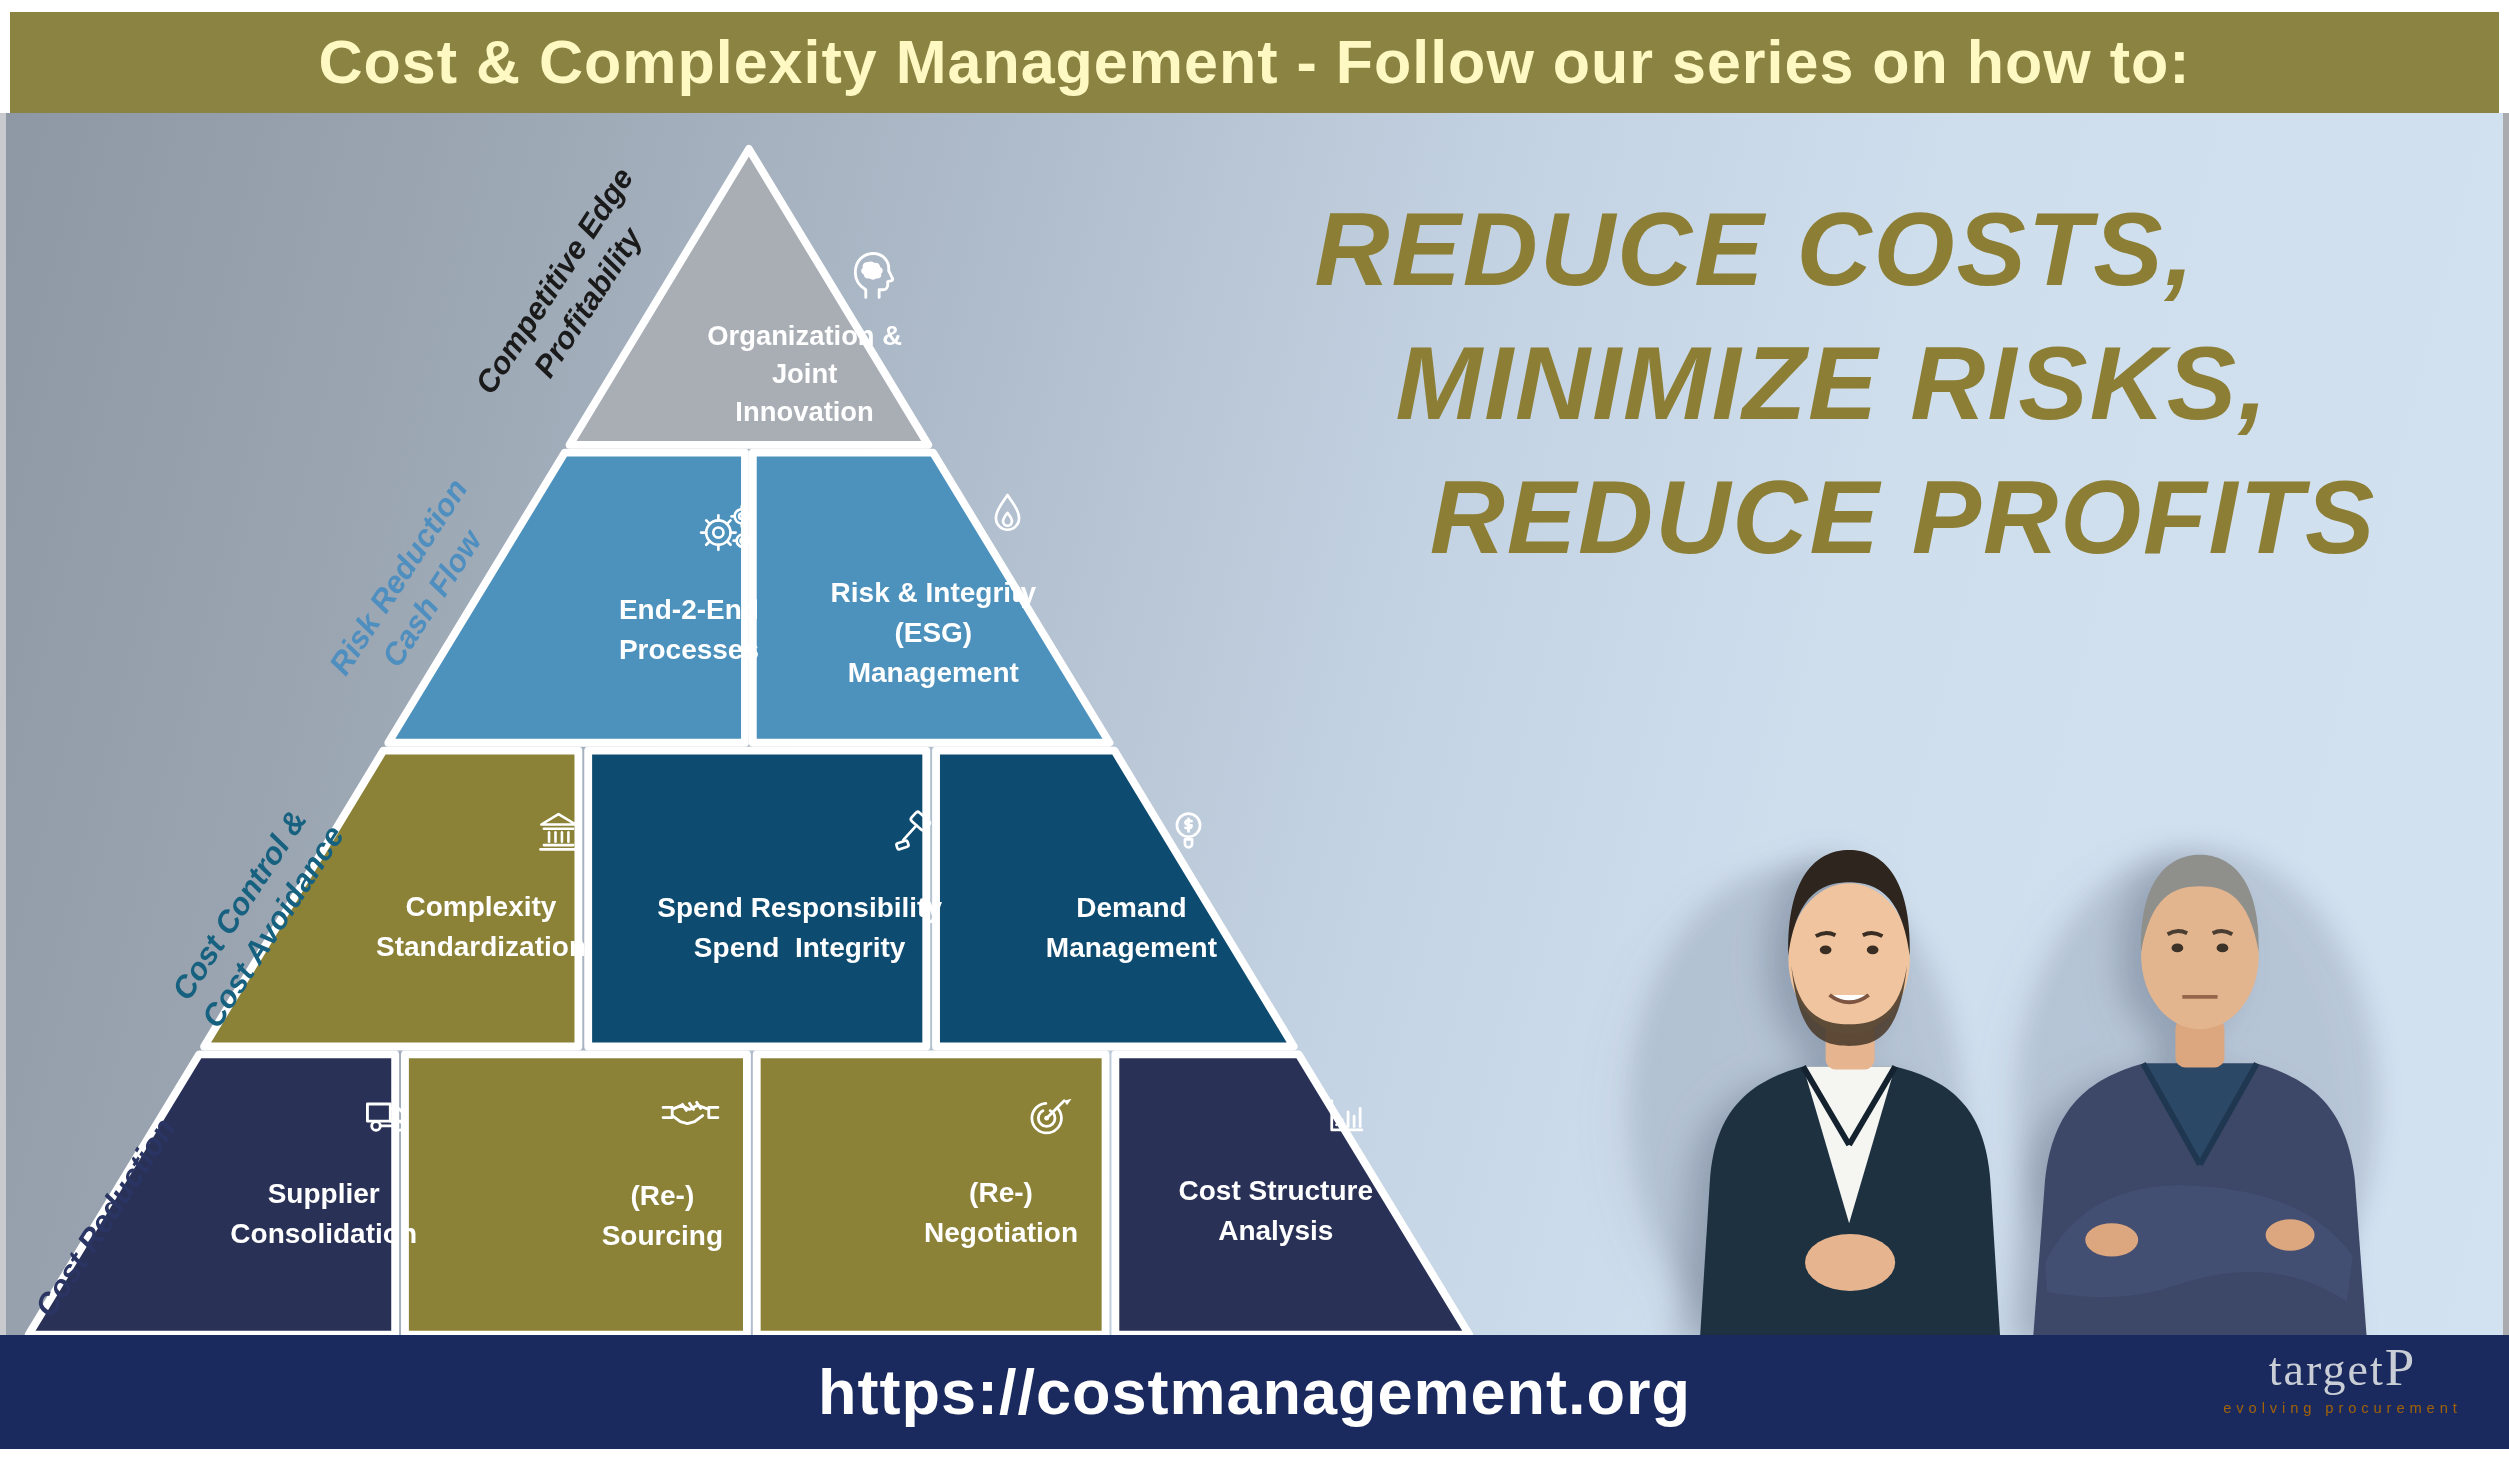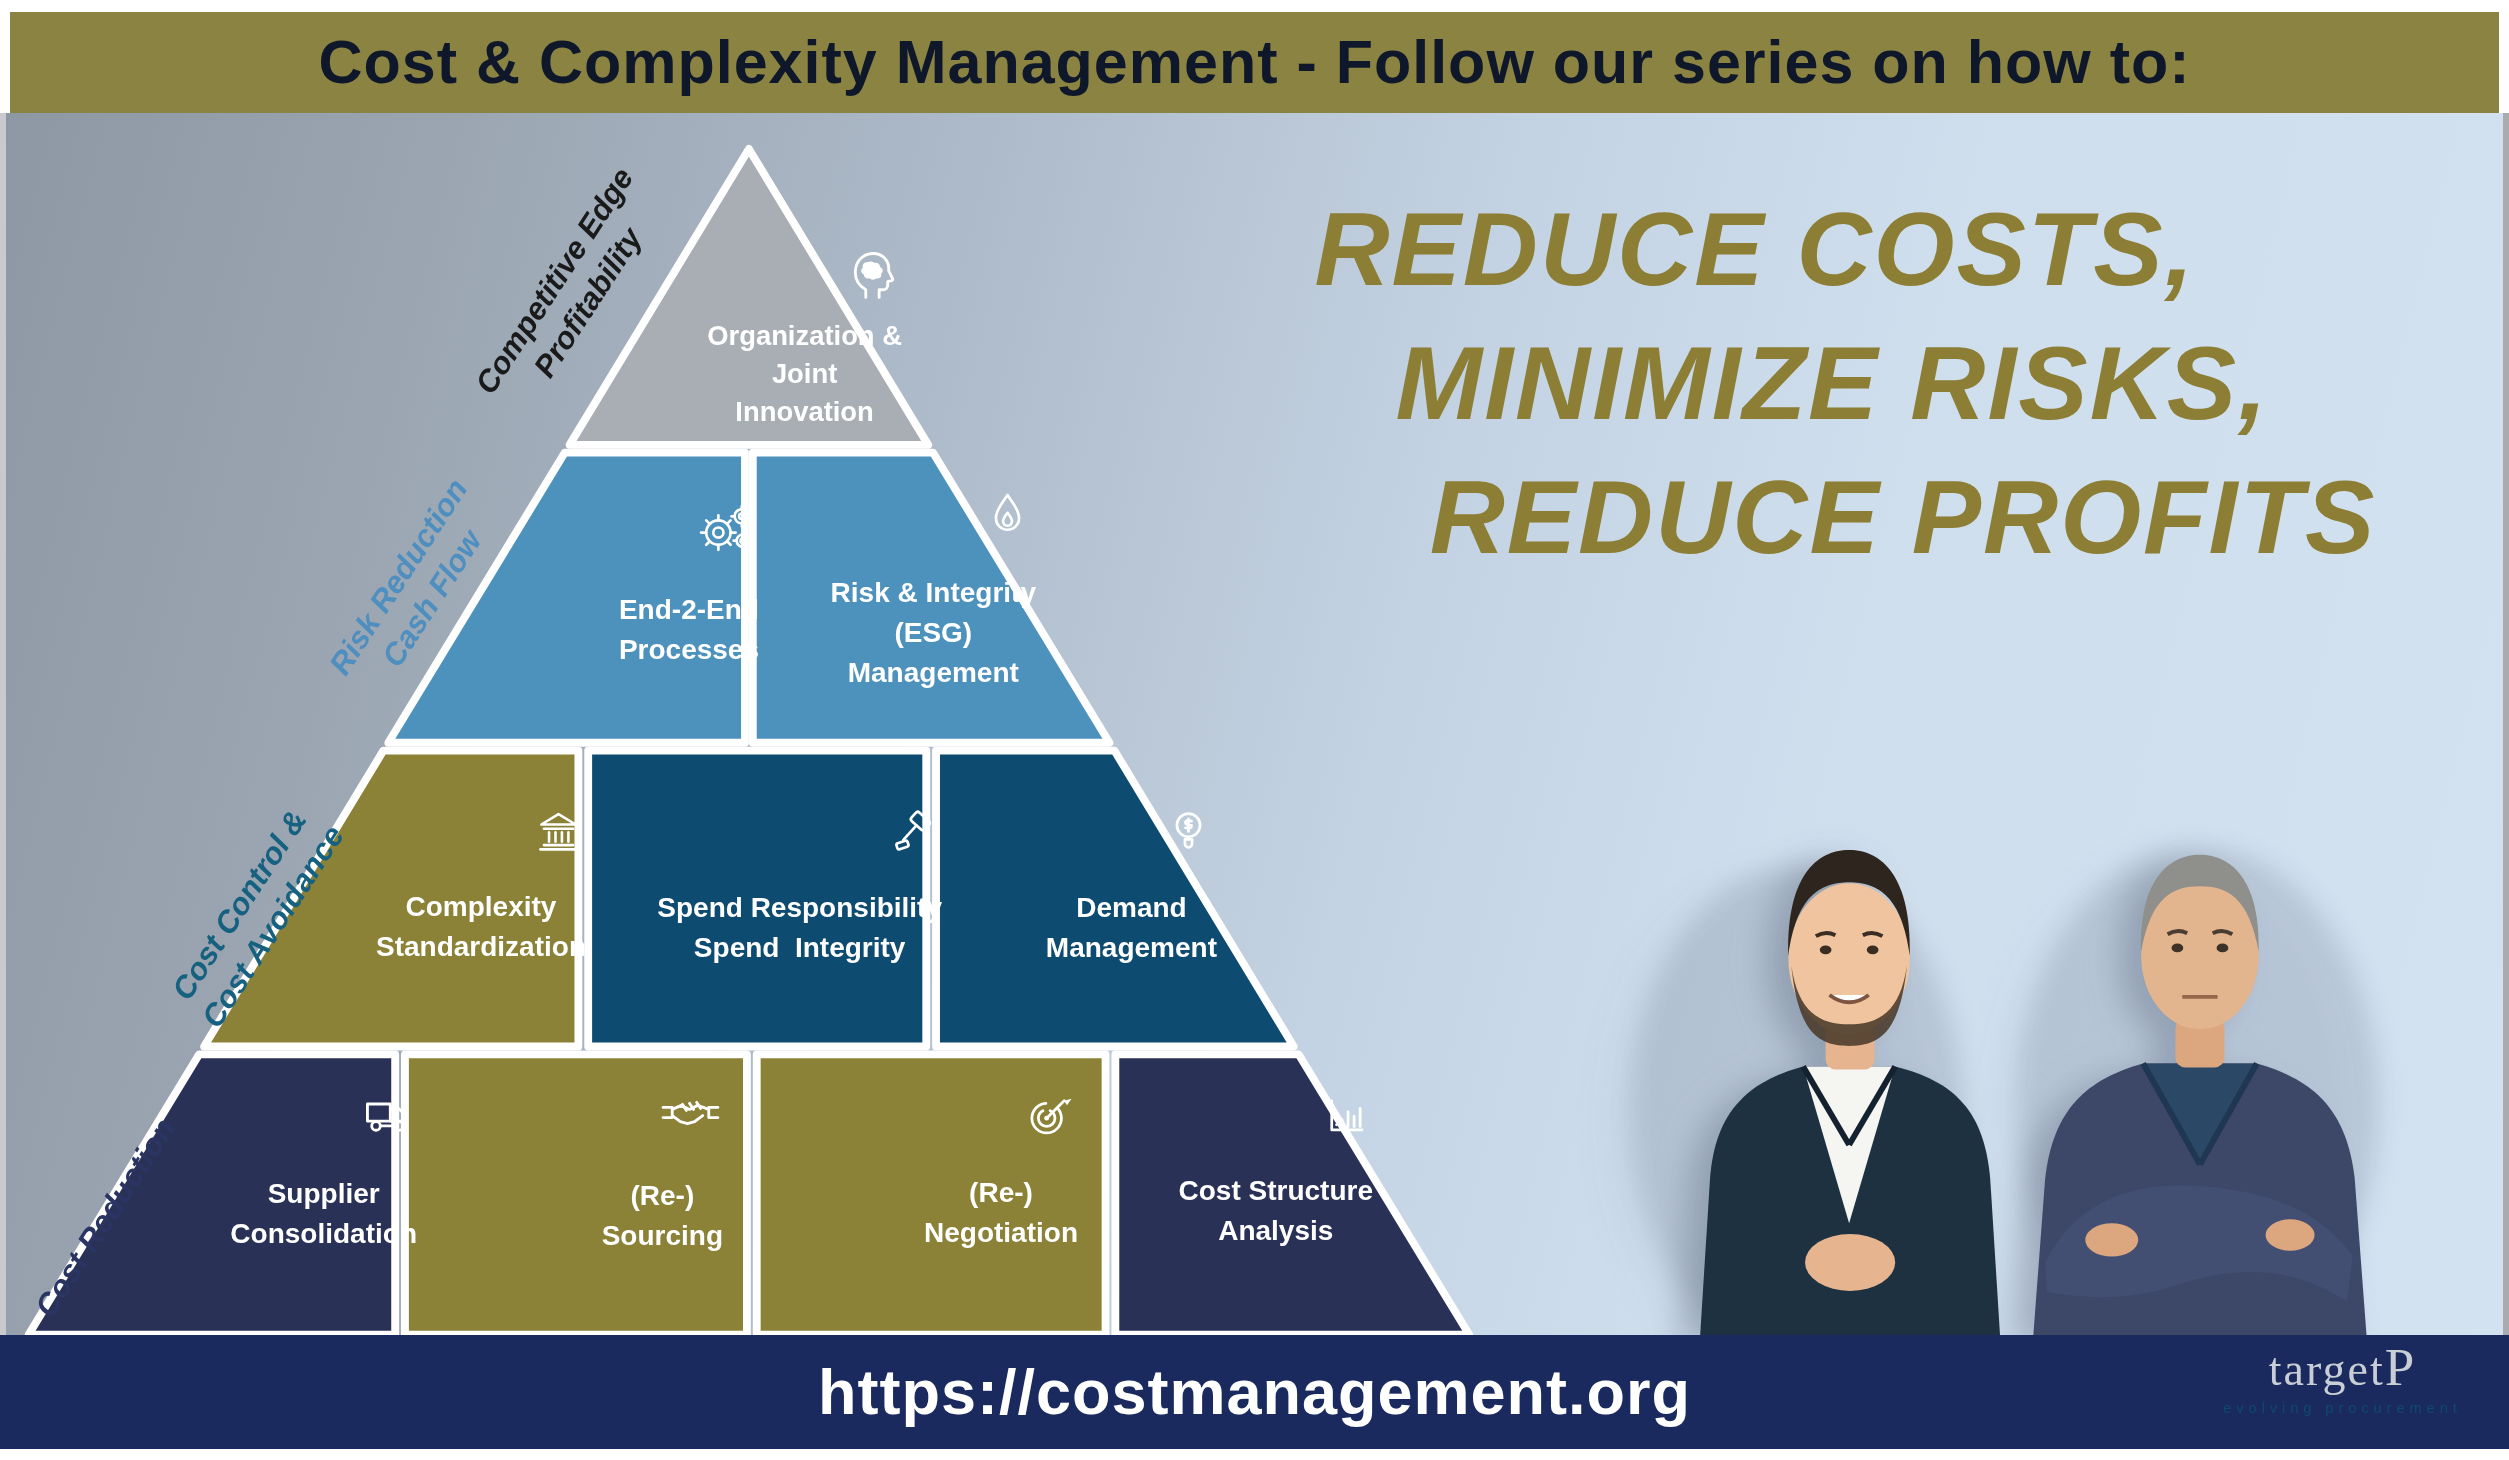--- a/index.html
+++ b/index.html
@@ -6,21 +6,21 @@
   .stage{
     position:relative;width:2509px;height:1460px;overflow:hidden;
     font-family:"Liberation Sans",sans-serif;background:#ffffff;
   }
   
   .banner{
     position:absolute;left:9.8px;right:9.8px;top:11.8px;height:101px;
     background:#8B8342;display:flex;align-items:center;justify-content:center;
   }
   .banner-title{
-    color:#0f172a;font-size:61px;font-weight:600;letter-spacing:1px;white-space:nowrap;
+    color:#fef9c3;font-size:61px;font-weight:600;letter-spacing:1px;white-space:nowrap;
   }
   
   .main{
     position:absolute;left:0;top:113px;width:2509px;height:1222px;
     background:linear-gradient(104deg,#8E98A4 0%,#9AA5B1 16%,#AEBBCA 36%,#C4D3E3 55%,#CFDEED 70%,#D3E2F1 100%);
   }
   .edge-left{position:absolute;left:0;top:113px;width:5.9px;height:1222px;background:#C8CACE;}
   .edge-right{position:absolute;right:0;top:113px;width:5.9px;height:1222px;background:#A9ABAF;}
   
   .pyramid-svg{position:absolute;left:0;top:0;width:2509px;height:1460px;}
@@ -65,21 +65,21 @@
   }
   .footer-url{
     color:#FFFFFF;font-weight:700;font-size:63px;letter-spacing:1px;text-decoration:none;white-space:nowrap;
   }
   .logo{
     position:absolute;right:44px;top:1343px;width:245px;text-align:center;color:#C9CED6;
   }
   .logo-main{font-size:46px;font-weight:400;letter-spacing:2px;line-height:48px;font-family:Liberation Serif, serif;}
   .logo-p{font-size:53px;font-weight:400;}
   .logo-tagline{
-    margin-top:5.9px;font-size:14.7px;letter-spacing:4.9px;color:#0c4a6e;white-space:nowrap;
+    margin-top:5.9px;font-size:14.7px;letter-spacing:4.9px;color:#a16207;white-space:nowrap;
   }
   .strip-top{position:absolute;left:0;top:0;width:2509px;height:11.8px;background:#ffffff;}
   .strip-bottom{position:absolute;left:0;top:1449px;width:2509px;height:11.8px;background:#ffffff;}
 </style>
 </head>
 <body>
 
 <div class="stage">
 
   <div class="strip-top"></div>

